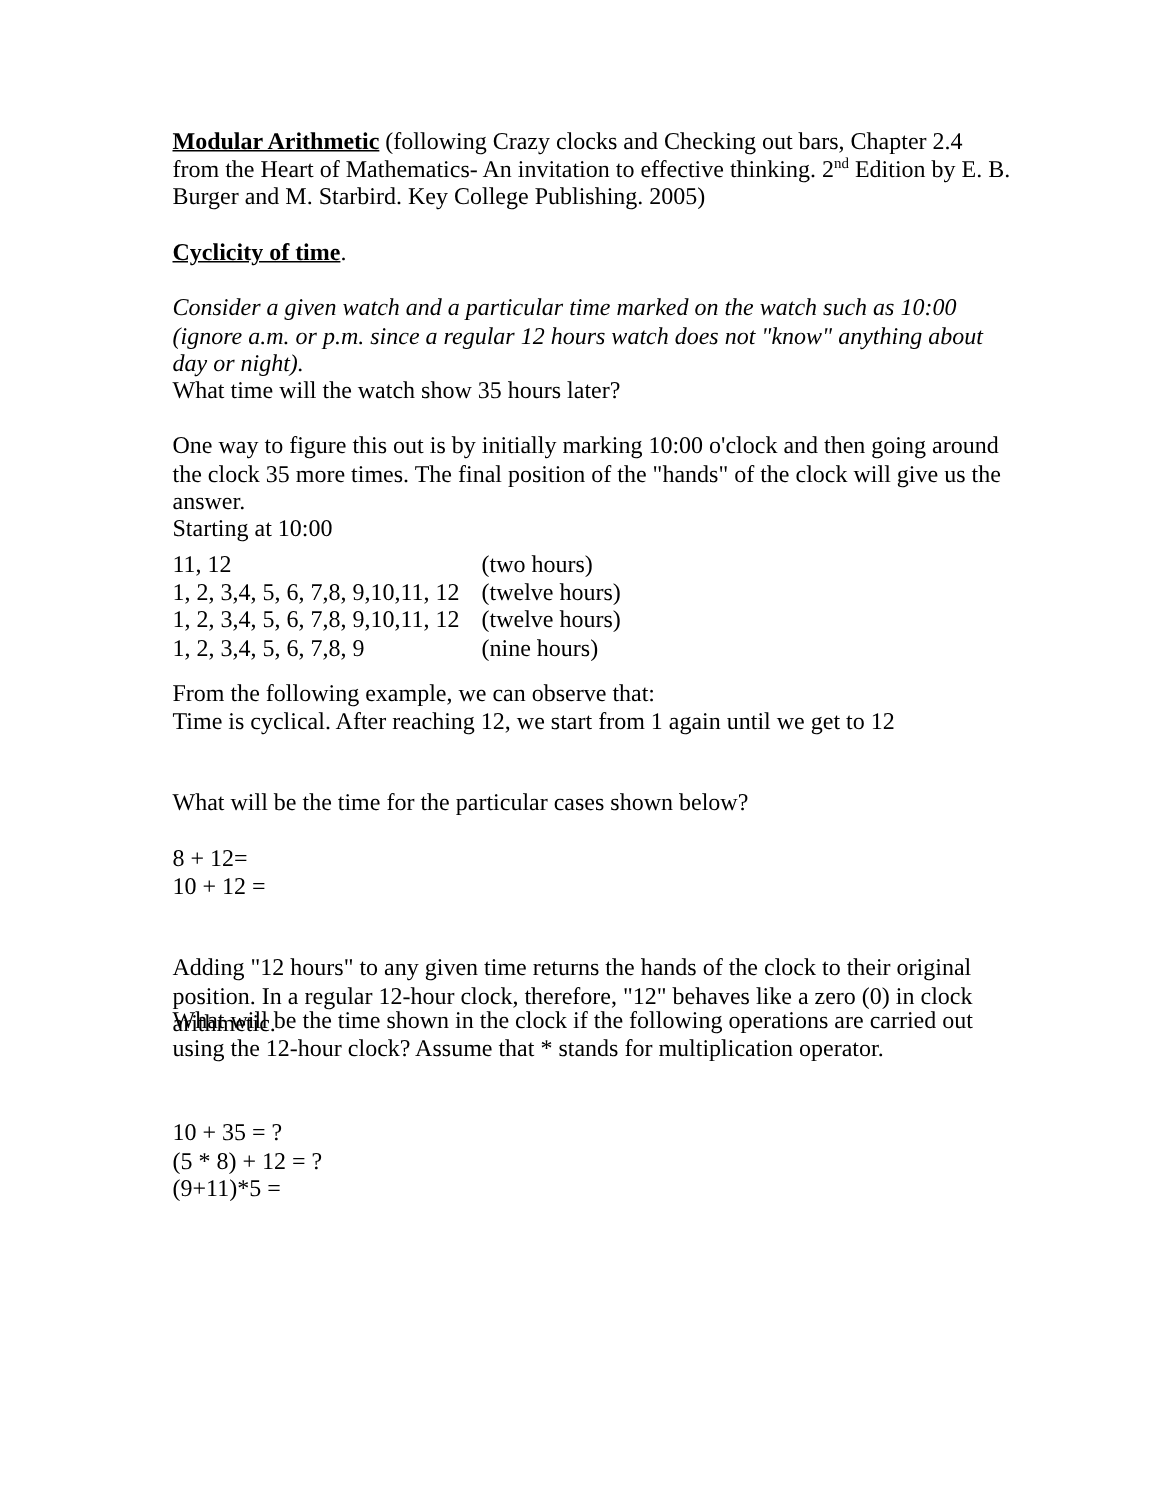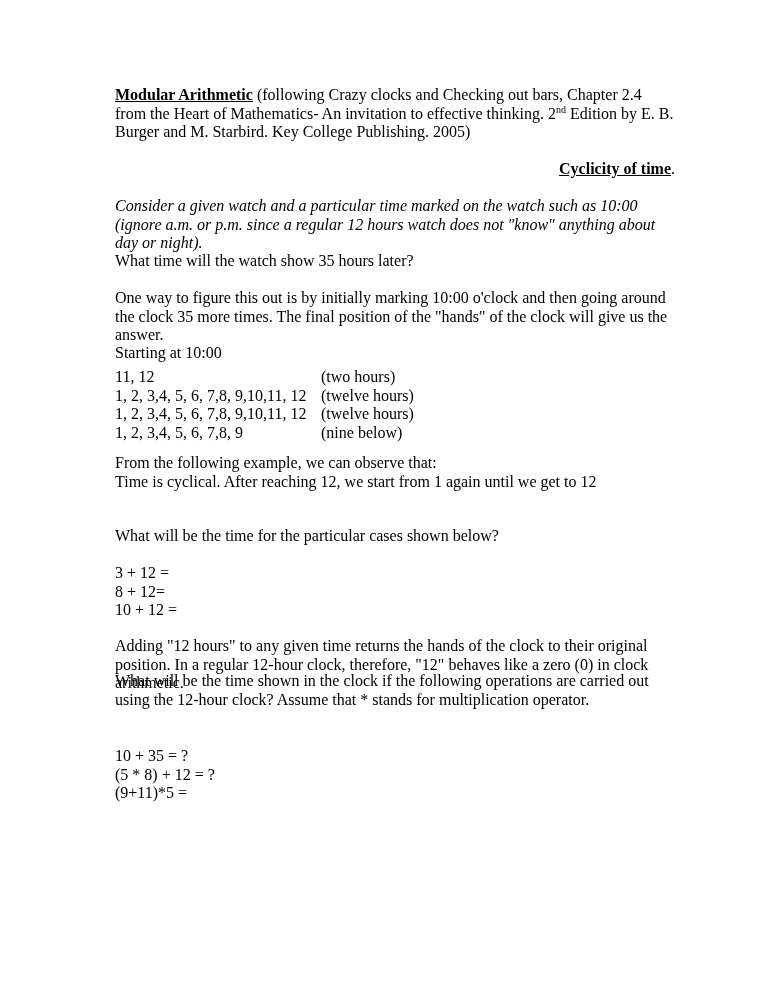--- a/index.html
+++ b/index.html
@@ -17,21 +17,21 @@
 </style>
 </head>
 <body>
 
 <div class="page">
 
   <div class="blk" style="top:86px;">
     <p><b>Modular Arithmetic</b><span> (following Crazy clocks and Checking out bars, Chapter 2.4 from the Heart of Mathematics- An invitation to effective thinking. 2</span><sup>nd</sup><span> Edition by E. B. Burger and M. Starbird. Key College Publishing. 2005)</span></p>
   </div>
 
-  <div class="blk" style="top:160px;text-align:right;">
+  <div class="blk" style="top:160px;">
     <p><b>Cyclicity of time</b><span>.</span></p>
   </div>
 
   <div class="blk" style="top:197px;font-style:italic;">
     <p>Consider a given watch and a particular time marked on the watch such as 10:00 (ignore a.m. or p.m. since a regular 12 hours watch does not "know" anything about day or night).</p>
   </div>
 
   <div class="blk" style="top:252px;">
     <p>What time will the watch show 35 hours later?</p>
   </div>
@@ -52,35 +52,34 @@
     <div class="row">
       <span class="seq" style="left:0; width:200px;">1, 2, 3,4, 5, 6, 7,8, 9,10,11, 12</span>
       <span class="lbl">(twelve hours)</span>
     </div>
     <div class="row">
       <span class="seq" style="left:0; width:200px;">1, 2, 3,4, 5, 6, 7,8, 9,10,11, 12</span>
       <span class="lbl">(twelve hours)</span>
     </div>
     <div class="row">
       <span class="seq" style="left:0; width:200px; text-align:left;">1, 2, 3,4, 5, 6, 7,8, 9</span>
-      <span class="lbl">(nine below)</span>
+      <span class="lbl">(nine hours)</span>
     </div>
   </div>
 
   <div class="blk" style="top:454px;">
     <p>From the following example, we can observe that:</p>
     <p>Time is cyclical. After reaching 12, we start from 1 again until we get to 12</p>
   </div>
 
   <div class="blk" style="top:527px;">
     <p>What will be the time for the particular cases shown below?</p>
   </div>
 
   <div class="blk" style="top:564px;">
-    <p>3 + 12 =</p>
     <p>8 + 12=</p>
     <p>10 + 12 =</p>
   </div>
 
   <div class="blk" style="top:637px;">
     <p>Adding "12 hours" to any given time returns the hands of the clock to their original position. In a regular 12-hour clock, therefore, "12" behaves like a zero (0) in clock arithmetic.</p>
   </div>
 
   <div class="blk" style="top:672px;font-family:Liberation Serif, serif;">
     <p>What will be the time shown in the clock if the following operations are carried out using the 12-hour clock? Assume that * stands for multiplication operator.</p>

